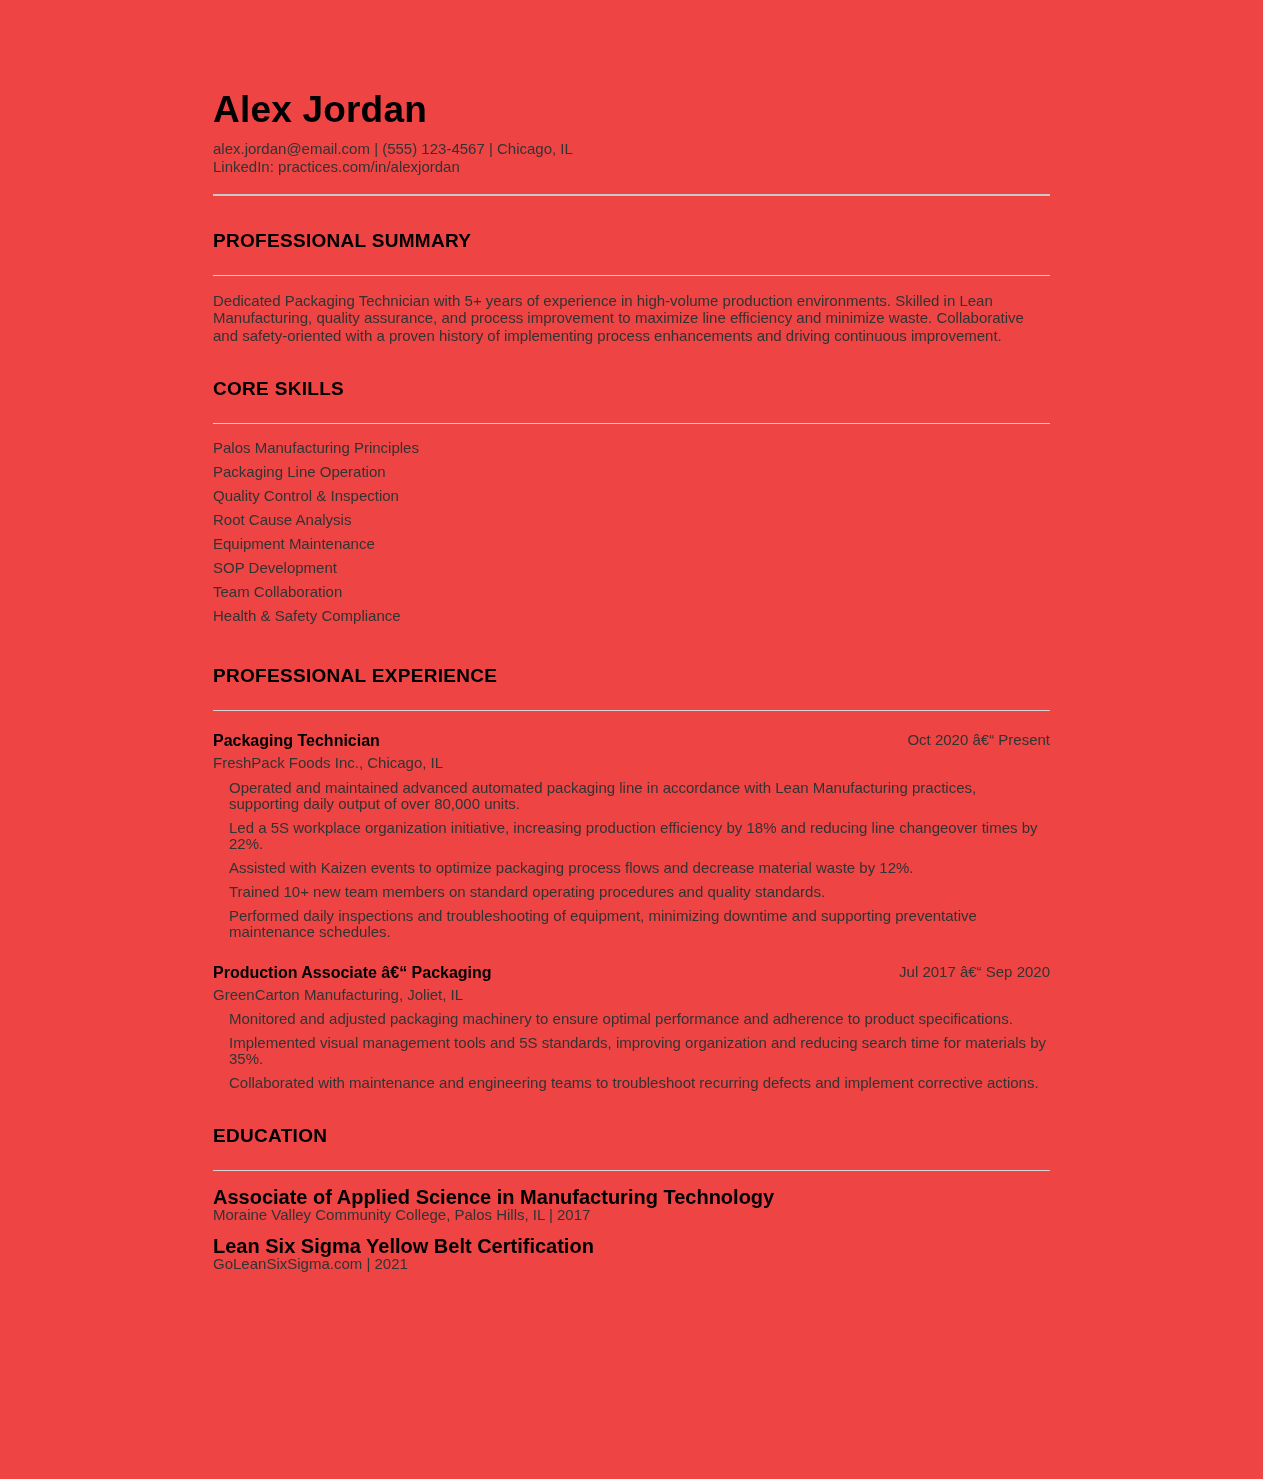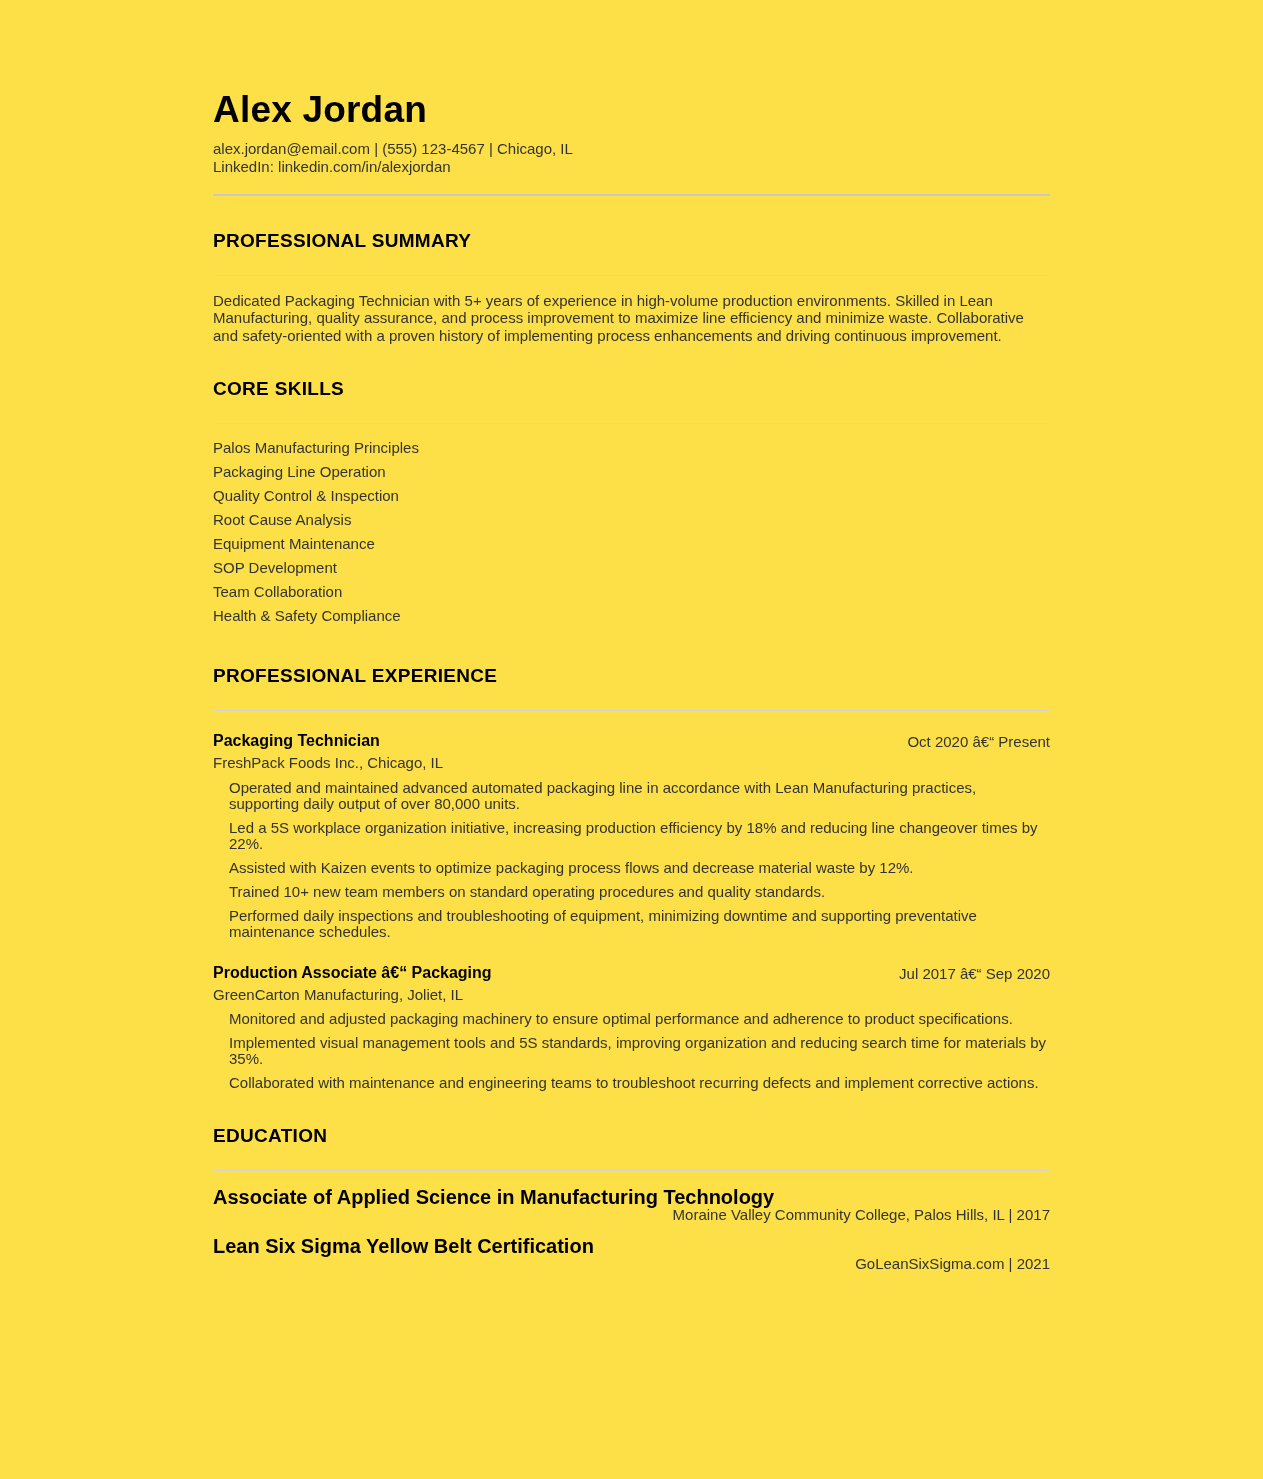--- a/index.html
+++ b/index.html
@@ -12,21 +12,21 @@
     height: 1479px;
     overflow: hidden;
     font-family: "Liberation Sans", "DejaVu Sans", sans-serif;
     color: #333333;
   }
   .page {
     box-sizing: border-box;
     width: 1263px;
     min-height: 1479px;
     padding: 90px 213px 60px 213px;
-    background: #fde047;
+    background: #ef4444;
   }
   h1.name {
     margin: 0 0 10px 0;
     font-size: 37px;
     line-height: 1.08;
     font-weight: bold;
     color: #000000;
     letter-spacing: 0.2px;
   }
   p.contact {
@@ -67,21 +67,21 @@
   }
   article.job {
     margin-top: 20px;
   }
   article.job + article.job {
     margin-top: 23px;
   }
   .job-header {
     display: flex;
     justify-content: space-between;
-    align-items: flex-end;
+    align-items: flex-start;
     gap: 16px;
   }
   .job-title {
     font-size: 16px;
     font-weight: bold;
     color: #000000;
     line-height: 19px;
   }
   .job-dates {
     font-size: 15px;
@@ -108,32 +108,31 @@
     margin: 0;
     font-size: 20px;
     font-weight: bold;
     color: #000000;
     line-height: 18px;
   }
   p.edu-detail {
     margin: 0;
     font-size: 15px;
     line-height: 18px;
-    text-align: right;
   }
 </style>
 </head>
 <body>
 
 <div class="page">
 
   <header>
     <h1 class="name">Alex Jordan</h1>
     <p class="contact">alex.jordan@email.com | (555) 123-4567 | Chicago, IL</p>
-    <p class="contact">LinkedIn: linkedin.com/in/alexjordan</p>
+    <p class="contact">LinkedIn: practices.com/in/alexjordan</p>
   </header>
 
   <hr class="header-rule">
 
   <section class="sec">
     <h2 class="sec-heading">PROFESSIONAL SUMMARY</h2>
     <p class="summary-text">Dedicated Packaging Technician with 5+ years of experience in high-volume production environments. Skilled in Lean Manufacturing, quality assurance, and process improvement to maximize line efficiency and minimize waste. Collaborative and safety-oriented with a proven history of implementing process enhancements and driving continuous improvement.</p>
   </section>
 
   <section class="sec">

